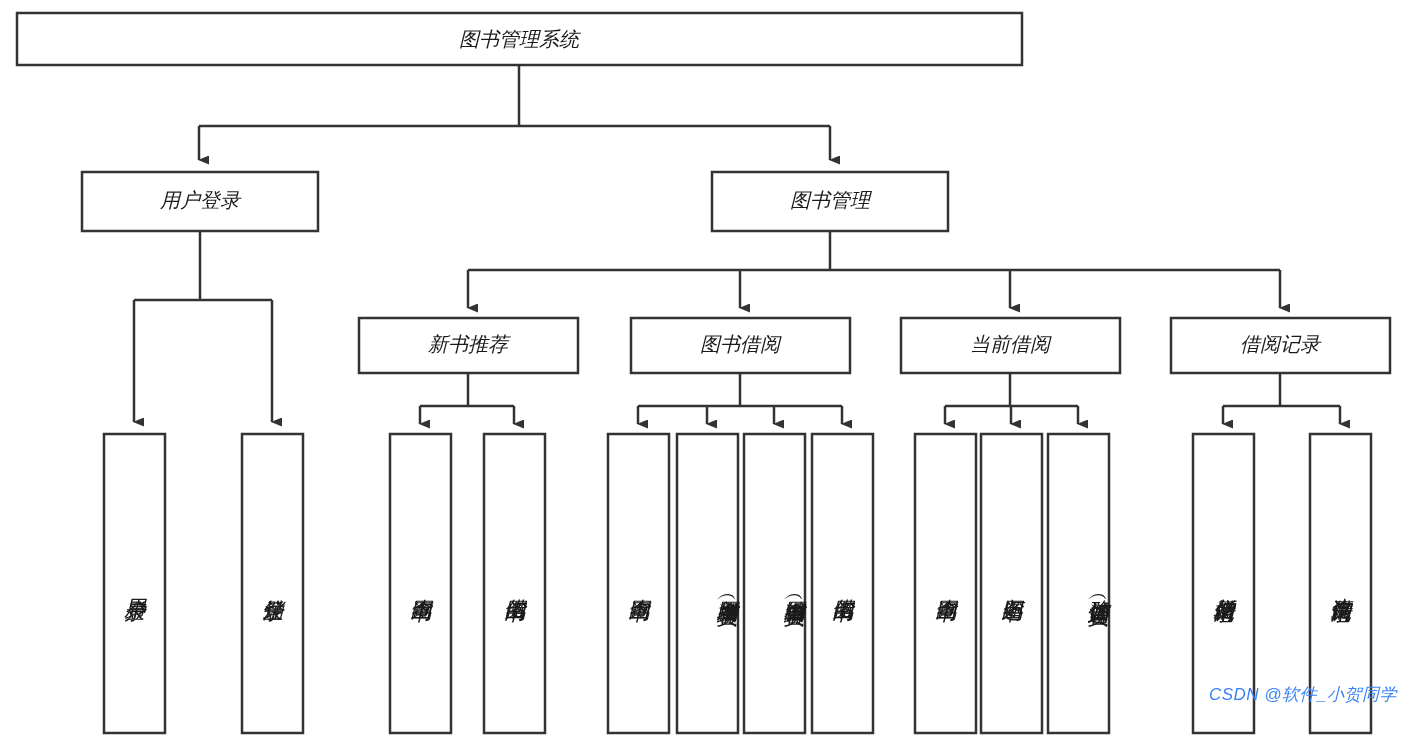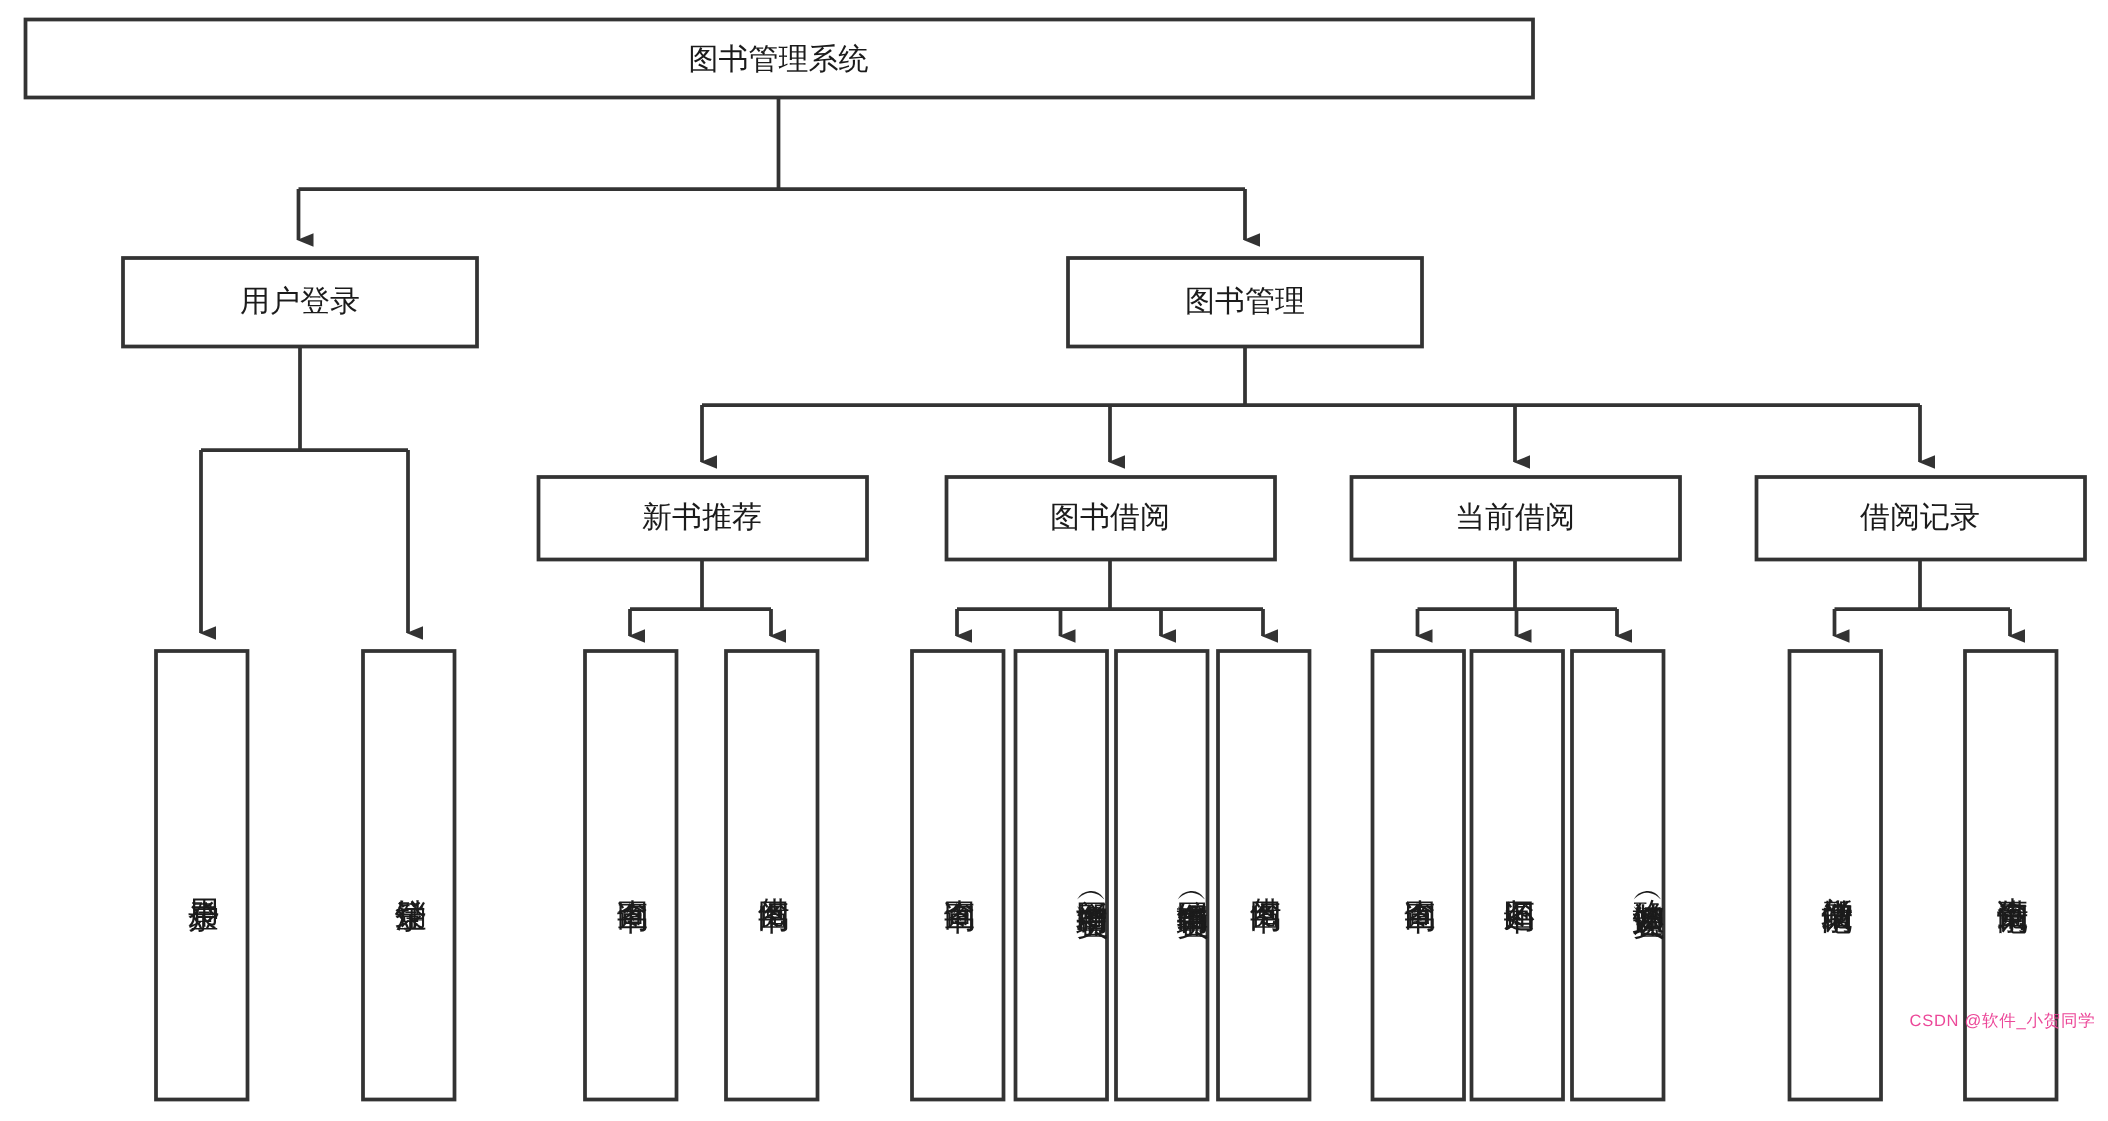--- a/index.html
+++ b/index.html
@@ -11,20 +11,21 @@
     width: 1405px;
     height: 747px;
     font-family: "Liberation Sans", "DejaVu Sans", sans-serif;
     overflow: hidden;
     position: relative;
   }
   #diagram-root {
     position: relative;
     width: 1405px;
     height: 706px;
+    font-style: italic;
   }
   svg#flow {
     position: absolute;
     left: 0;
     top: 0;
     width: 1405px;
     height: 747px;
   }
   .node-rect {
     fill: #ffffff;
@@ -54,24 +55,24 @@
     letter-spacing: 1px;
     display: flex;
     align-items: center;
     justify-content: center;
     white-space: nowrap;
     user-select: none;
   }
   #watermark {
     position: absolute;
     right: 8px;
-    bottom: 18px;
-    font-family: "Liberation Sans", "DejaVu Sans", sans-serif;
-    font-size: 11px;
-    color: #ec4899;
+    bottom: 0;
+    font-family: "Liberation Sans", "DejaVu Sans", sans-serif;
+    font-size: 17px;
+    color: #3b82f6;
     letter-spacing: 0.5px;
     pointer-events: none;
   }
 </style>
 </head>
 <body>
 
 <div id="diagram-root">
 
   <svg id="flow" viewBox="0 0 1405 747">

